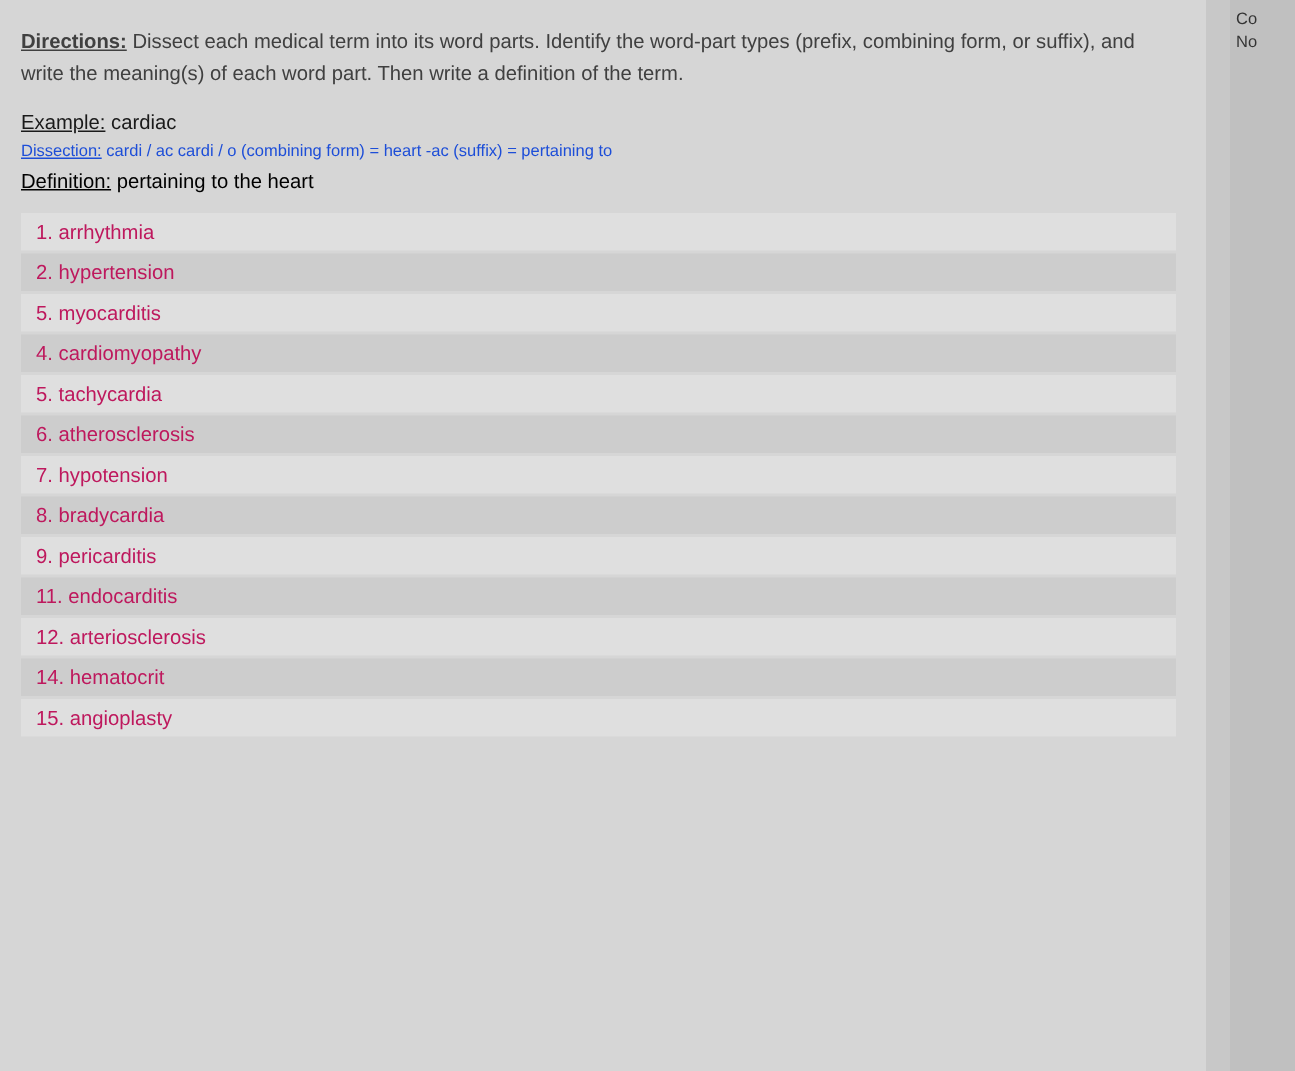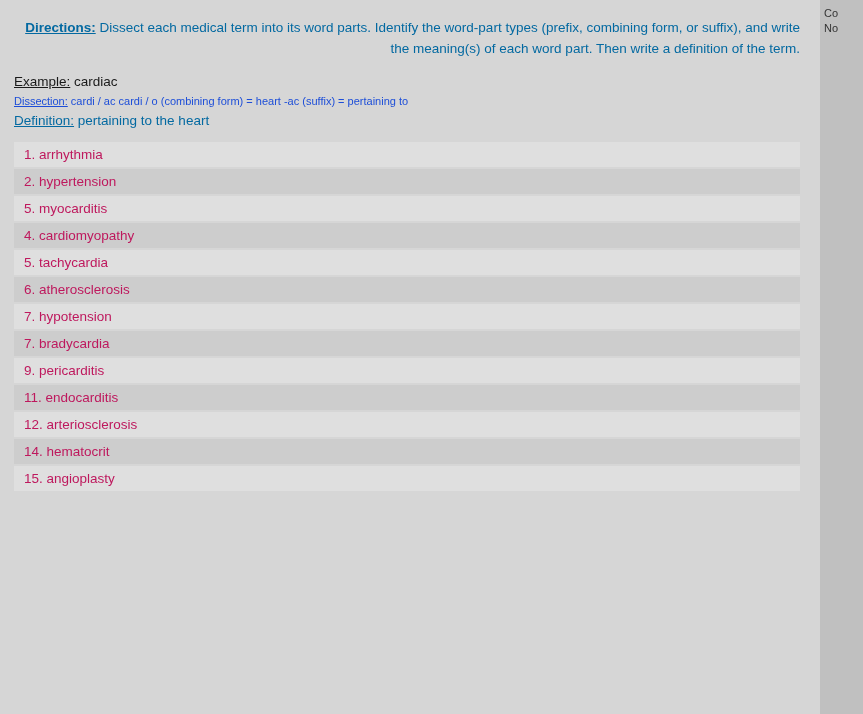--- a/index.html
+++ b/index.html
@@ -22,35 +22,35 @@
       padding: 18px 20px 18px 14px;
       max-width: 820px;
     }
     .right-sidebar {
       width: 43px;
       background-color: #c0c0c0;
       padding: 6px 4px;
       display: flex;
       flex-direction: column;
       align-items: flex-start;
+      margin-left: 16px;
     }
     .sidebar-text {
       font-size: 11px;
       color: #333;
       writing-mode: horizontal-tb;
       line-height: 1.4;
     }
     .directions-block {
       margin-bottom: 14px;
     }
     .directions-text {
       font-size: 13.5px;
       line-height: 1.55;
-      color: #0369a1;
-      text-align: right;
+      color: #404040;
     }
     .directions-text .bold {
       font-weight: bold;
     }
     .example-block {
       margin-bottom: 6px;
     }
     .example-label {
       font-size: 13.5px;
       color: #1a1a1a;
@@ -60,21 +60,21 @@
     }
     .dissection-text {
       font-size: 11px;
       color: #1d4ed8;
     }
     .definition-block {
       margin-bottom: 14px;
     }
     .definition-text {
       font-size: 13.5px;
-      color: #0369a1;
+      color: #000000;
     }
     .terms-list {
       list-style: none;
       padding: 0;
     }
     .terms-list li {
       padding: 5px 10px;
       font-size: 13.5px;
       color: #be185d;
       background-color: rgba(255,255,255,0.18);
@@ -120,21 +120,21 @@
   </div>
 
   <ul class="terms-list" id="terms-list">
   <li>1. arrhythmia</li>
       <li>2. hypertension</li>
       <li>5. myocarditis</li>
       <li>4. cardiomyopathy</li>
       <li>5. tachycardia</li>
       <li>6. atherosclerosis</li>
       <li>7. hypotension</li>
-      <li>7. bradycardia</li>
+      <li>8. bradycardia</li>
       <li>9. pericarditis</li>
       <li>11. endocarditis</li>
       <li>12. arteriosclerosis</li>
       <li>14. hematocrit</li>
       <li>15. angioplasty</li>
     </ul>
 </div>
 
 <div class="right-sidebar">
   <span class="sidebar-text">Co</span>

